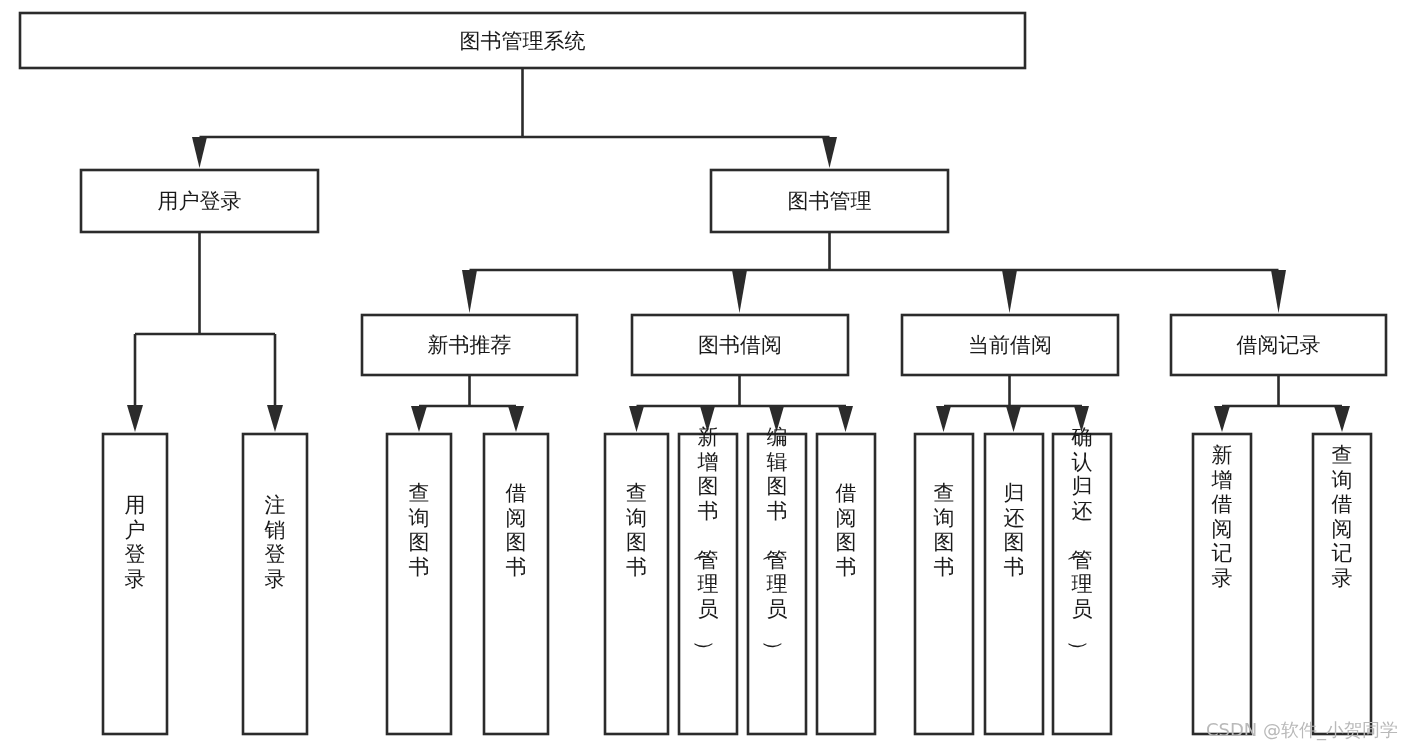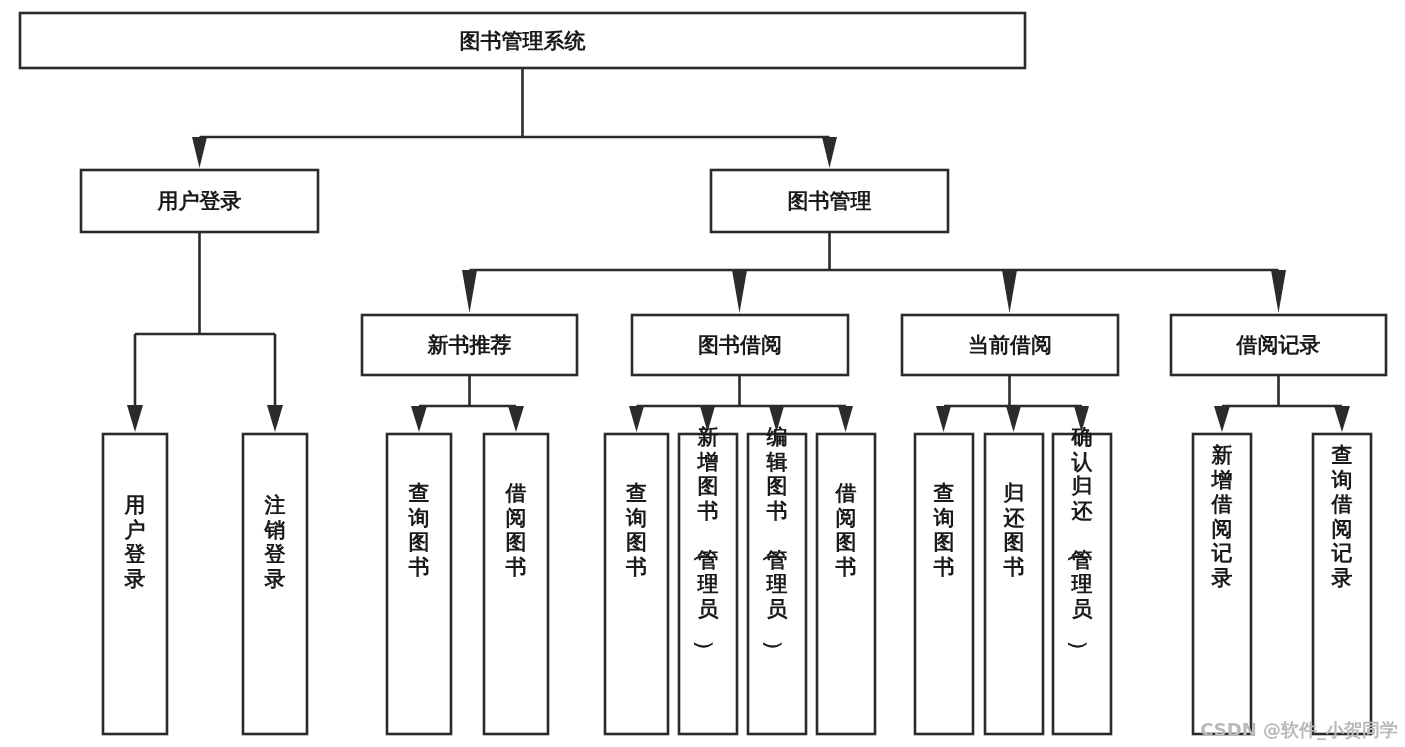--- a/index.html
+++ b/index.html
@@ -11,21 +11,20 @@
     width: 1405px;
     height: 747px;
     font-family: "DejaVu Sans", "Liberation Sans", sans-serif;
     overflow: hidden;
   }
   #diagram-root {
     position: relative;
     width: 1405px;
     height: 747px;
     background: #ffffff;
-    font-weight: bold;
   }
   svg.diagram-canvas {
     position: absolute;
     left: 0;
     top: 0;
     width: 1405px;
     height: 747px;
   }
   .node-box {
     fill: #ffffff;

